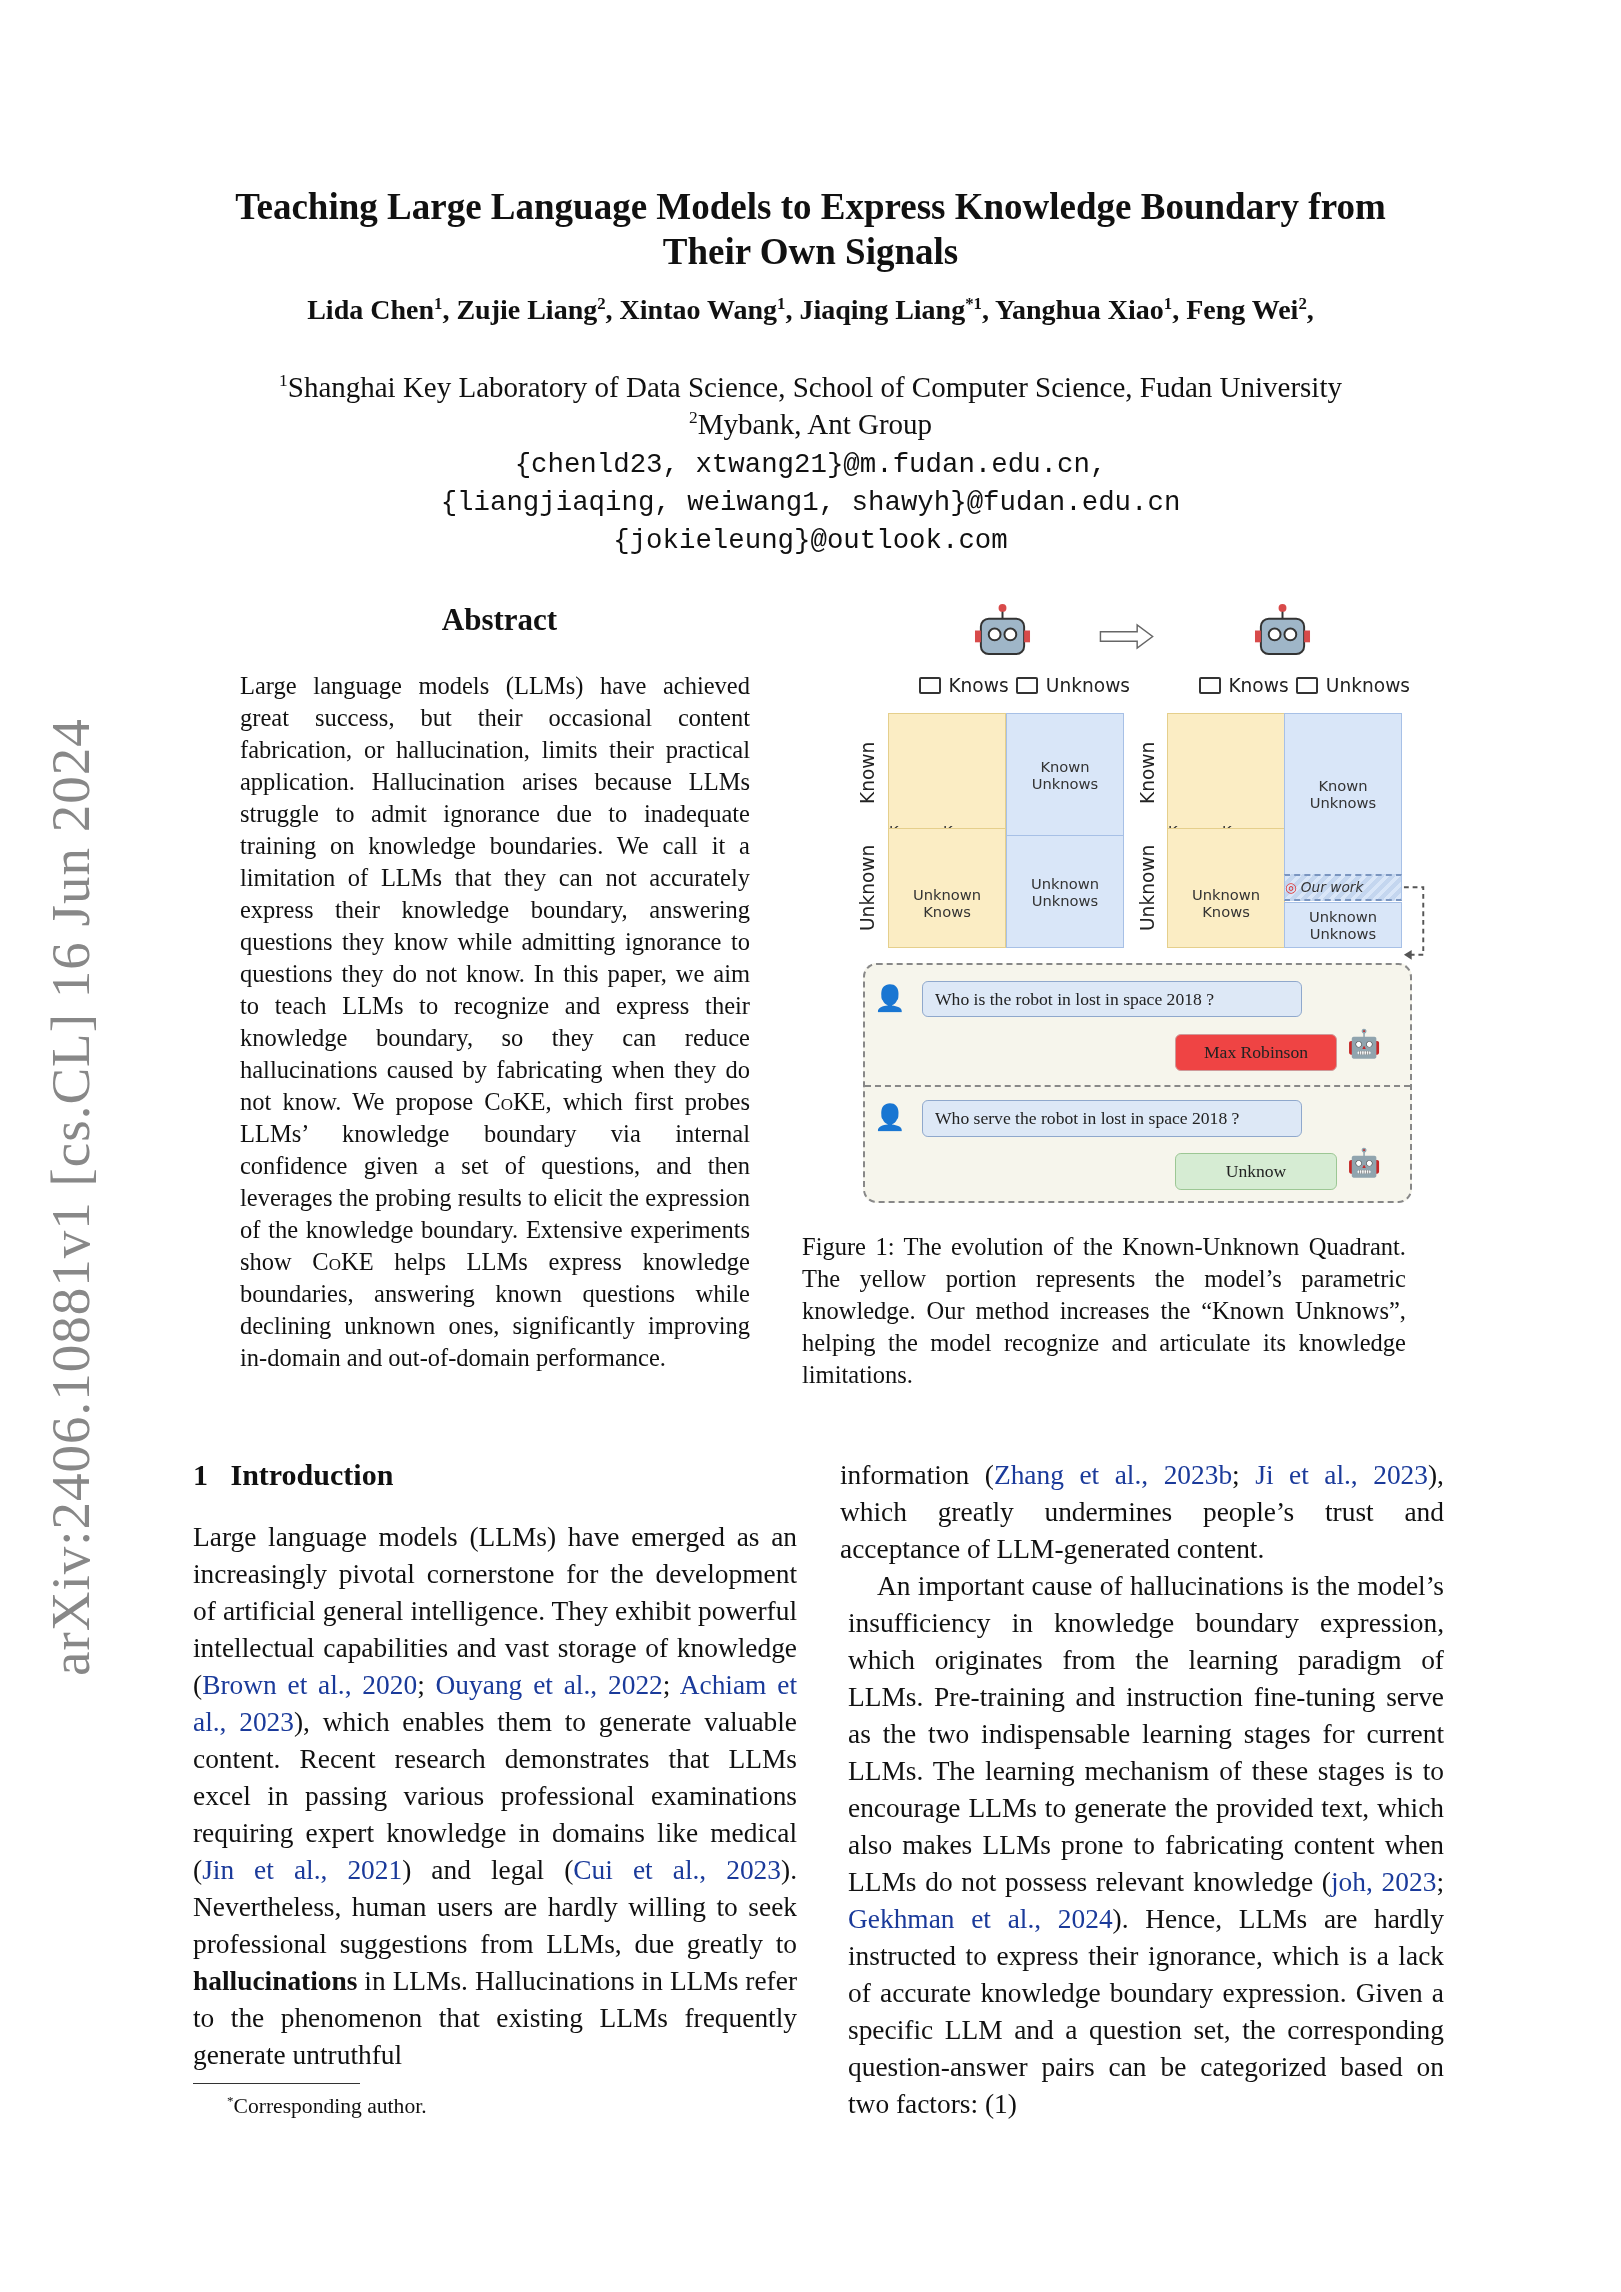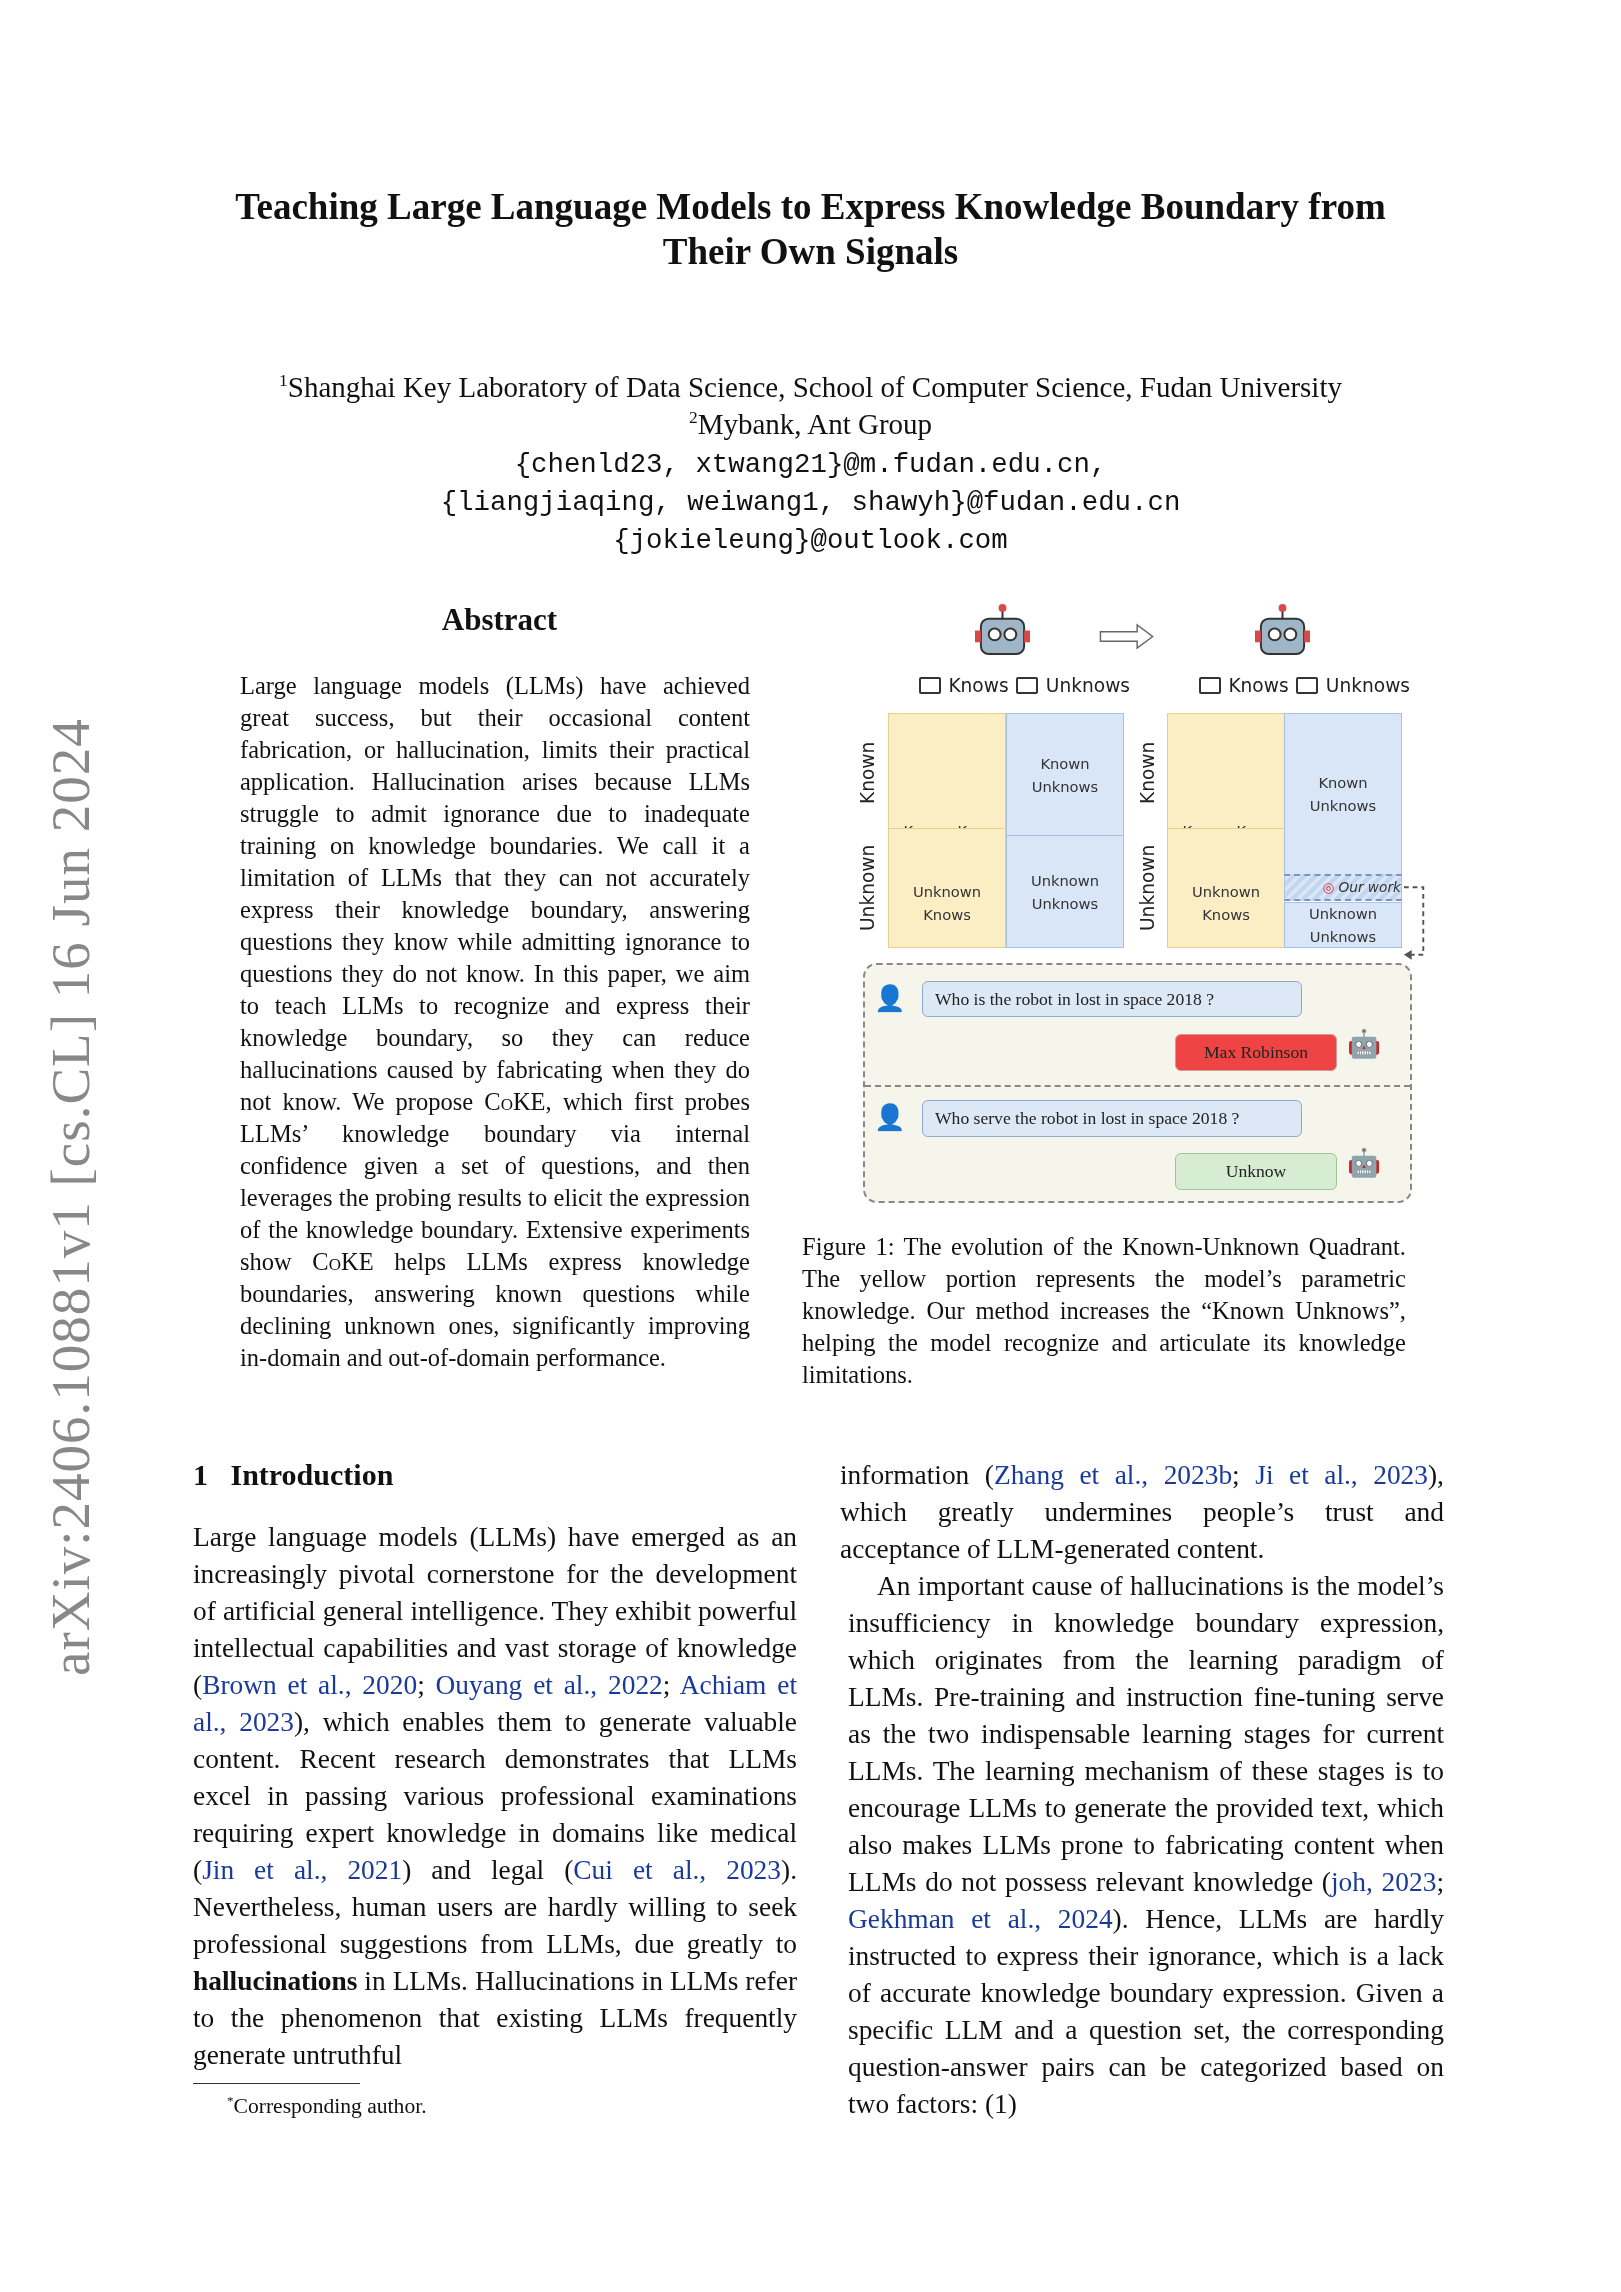--- a/index.html
+++ b/index.html
@@ -17,21 +17,21 @@
   .col-left { left:193px; width:604px; top:1519px; font-size:27.4px; line-height:37px; text-align:justify; }
   .col-right { left:840px; width:604px; top:1457px; font-size:27.4px; line-height:37px; text-align:justify; }
   .cite { color:#1a3a9a; }
   .indent { text-indent:29px; display:block;margin-left:8px; }
   .fn-rule { left:193px; top:2083px; width:167px; border-top:1px solid #333; }
   .footnote { left:227px; top:2094px; font-size:21.6px; }
   .caption { left:802px; width:604px; top:1231px; font-size:24.5px; line-height:32px; text-align:justify; }
   .sc { font-variant:small-caps; }
   
   .fig { left:853px; top:593px; width:588px; height:617px; font-family:"DejaVu Sans","Liberation Sans",sans-serif; }
-  .quad { position:absolute; box-sizing:border-box; font-size:14.7px; color:#333; display:flex; align-items:center; justify-content:flex-end; text-align:center; line-height:23px; }
+  .quad { position:absolute; box-sizing:border-box; font-size:14.7px; color:#333; display:flex; align-items:center; justify-content:flex-start; text-align:center; line-height:17px; }
   .yel { background:#fbedc4; border:1px solid #e5cf8c; }
   .blu { background:#d9e6f8; border:1px solid #a7c0e6; }
   .legend { position:absolute; font-size:18.6px; color:#222; display:flex; gap:7.8px; align-items:center;padding-left:29px; }
   .book { display:inline-block; width:21.6px; height:17.6px; border:2px solid #333; border-radius:2px; box-sizing:border-box; }
   .vlabel { position:absolute; transform:rotate(-90deg); transform-origin:0 0; font-size:18.6px; color:#222; white-space:nowrap; }
   .robot { position:absolute; width:45px; height:45px; }
   .chat { position:absolute; left:863px; top:963px; width:549px; height:240px; background:#f6f5ec; border:2px dashed #888; border-radius:13.7px; box-sizing:border-box; }
   .bubble { position:absolute; font-size:17.6px; border-radius:5.9px; box-sizing:border-box; padding:6.9px 15.7px; color:#222; }
   .qb { background:#dde8f6; border:1px solid #8fa8cc;padding-left:12px; }
   .rb { background:#ef4444; border:1px solid #cf9a9a; text-align:center; }
@@ -39,20 +39,21 @@
 </style>
 </head>
 <body>
 
 <div class="abs title">
   <div>Teaching Large Language Models to Express Knowledge Boundary from</div>
   <div>Their Own Signals</div>
 </div>
 
 <div class="abs authors">
+  <div id="auth1"><span>Lida Chen<sup>1</sup></span>, <span>Zujie Liang<sup>2</sup></span>, <span>Xintao Wang<sup>1</sup></span>, <span>Jiaqing Liang<sup>*1</sup></span>, <span>Yanghua Xiao<sup>1</sup></span>, <span>Feng Wei<sup>2</sup></span>, </div>
 </div>
 
 <div class="abs affil">
   <div><sup>1</sup><span>Shanghai Key Laboratory of Data Science, School of Computer Science, Fudan University</span></div>
   <div><sup>2</sup><span>Mybank, Ant Group</span></div>
 </div>
 
 <div class="abs emails">
   <div>{chenld23, xtwang21}@m.fudan.edu.cn,</div>
   <div>{liangjiaqing, weiwang1, shawyh}@fudan.edu.cn</div>

